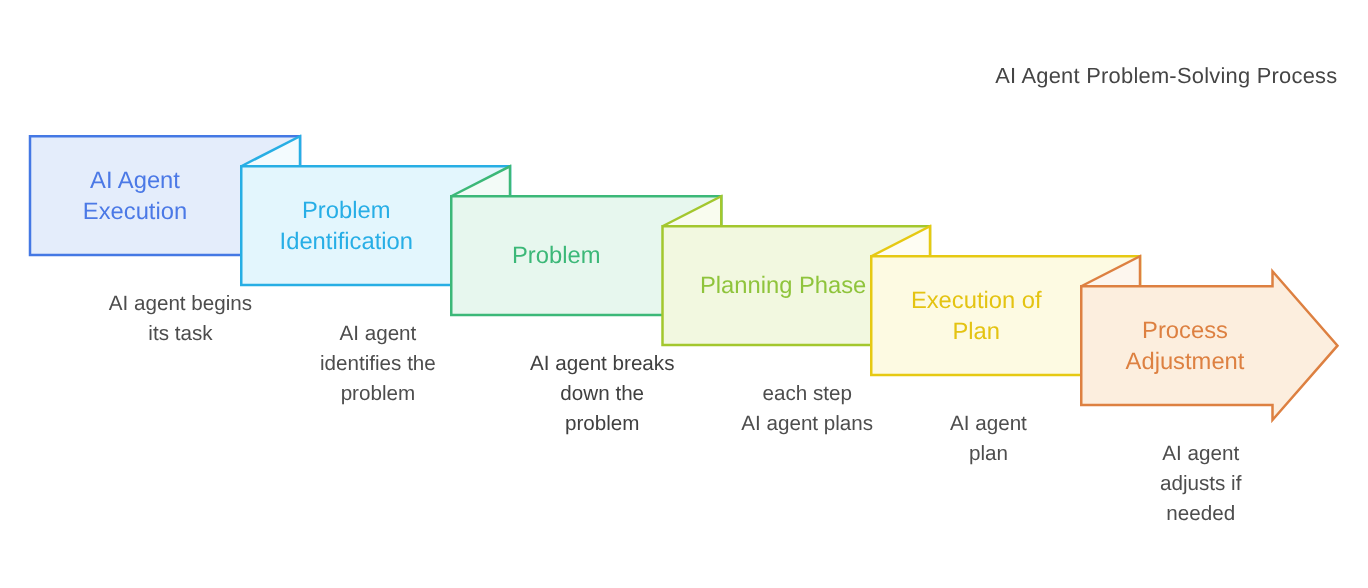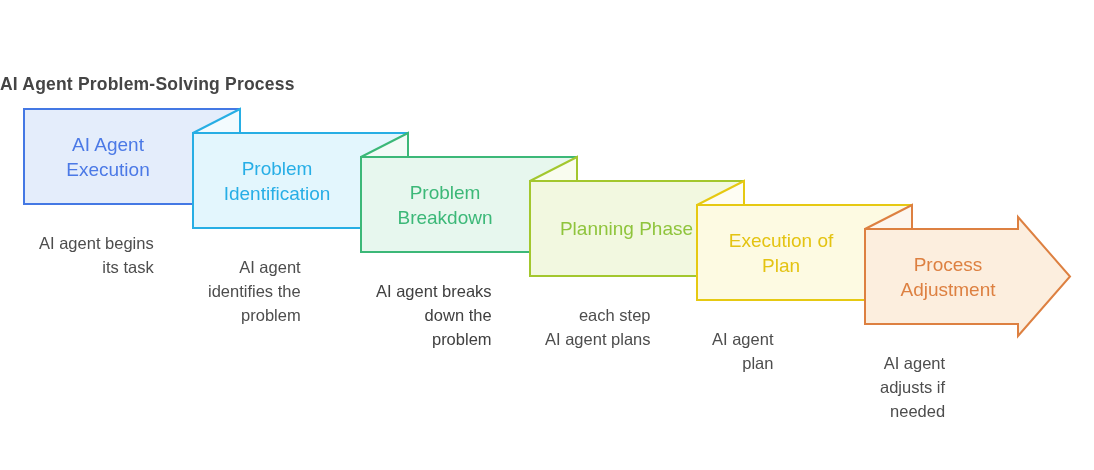--- a/index.html
+++ b/index.html
@@ -6,47 +6,47 @@
   #stage{
     position:relative;
     width:1094px;height:470px;
     background:#ffffff;
     font-family:"Liberation Sans", sans-serif;
     overflow:hidden;
   }
   .diagram-title{
     position:absolute;
     top:50px;left:0;width:1070px;
-    text-align:left;
+    text-align:right;
     font-size:17.5px;
-    font-weight:700;
+    font-weight:400;
     letter-spacing:0.2px;
-    margin-top:24px;
   }
   svg{position:absolute;top:0;left:0;}
   svg polygon{stroke-width:2;stroke-linejoin:miter;}
   .step-title{
     position:absolute;
     height:95px;
     display:flex;
     flex-direction:column;
     justify-content:center;
     align-items:center;
     text-align:center;
     font-size:19px;
     font-weight:500;
     line-height:25px;
   }
   .step-desc{
     position:absolute;
     font-size:16.5px;
     font-weight:400;
     line-height:24px;
-    text-align:right;
+    text-align:center;
     white-space:nowrap;
+    margin-left:48px;
   }
 </style>
 </head>
 <body>
 
 <div id="stage">
 
   <div class="diagram-title" style="color: rgb(69, 69, 69);">AI Agent Problem-Solving Process</div>
 
   <svg width="1094" height="470" viewBox="0 0 1094 470">
@@ -82,21 +82,20 @@
         <div>Problem</div>
         <div>Identification</div>
       </div>
       <div class="step-desc" style="left: 208px; top: 255px; color: rgb(77, 77, 77);">
         <div>AI agent</div>
         <div>identifies the</div>
         <div>problem</div>
       </div>
       <div class="step-title" style="left: 361px; top: 157px; width: 168px; color: rgb(60, 184, 120);">
         <div>Problem</div>
-        <div>Breakdown</div>
       </div>
       <div class="step-desc" style="left: 376px; top: 279px; color: #404040;">
         <div>AI agent breaks</div>
         <div>down the</div>
         <div>problem</div>
       </div>
       <div class="step-title" style="left: 530px; top: 181px; width: 193px; color: rgb(143, 196, 60);">
         <div>Planning Phase</div>
       </div>
       <div class="step-desc" style="left: 545px; top: 303px; color: rgb(77, 77, 77);">

